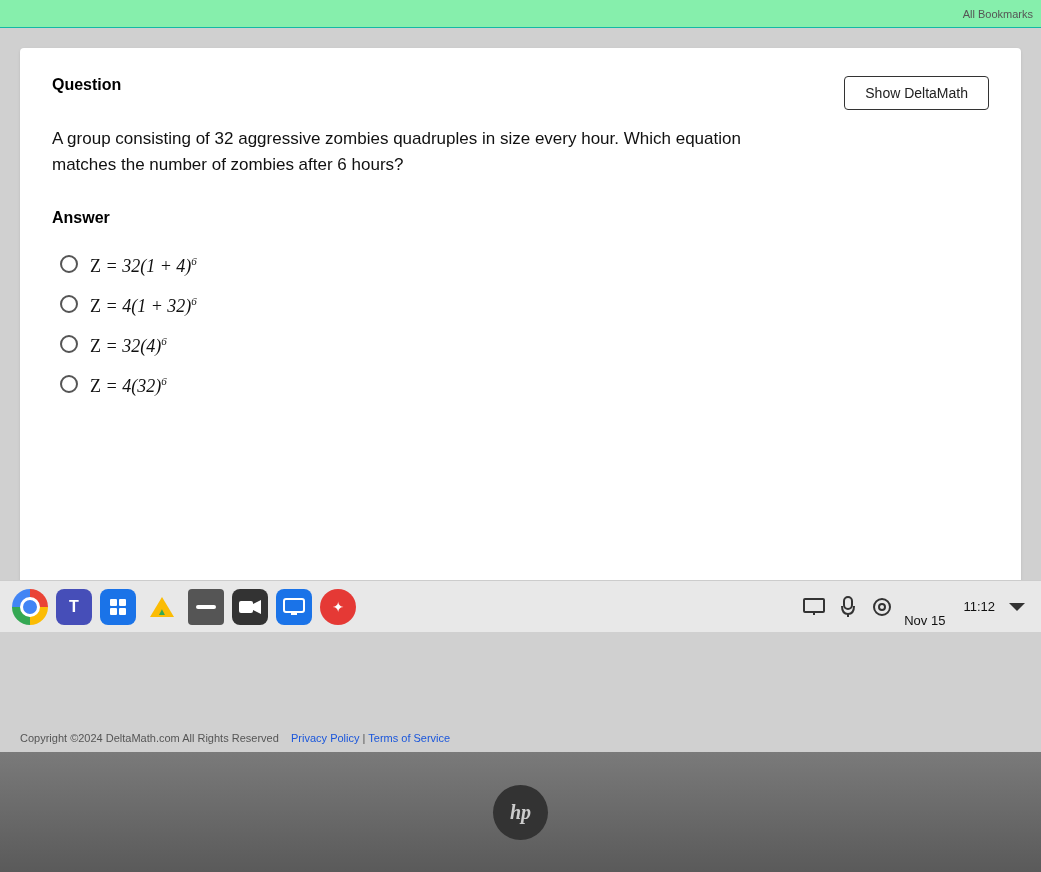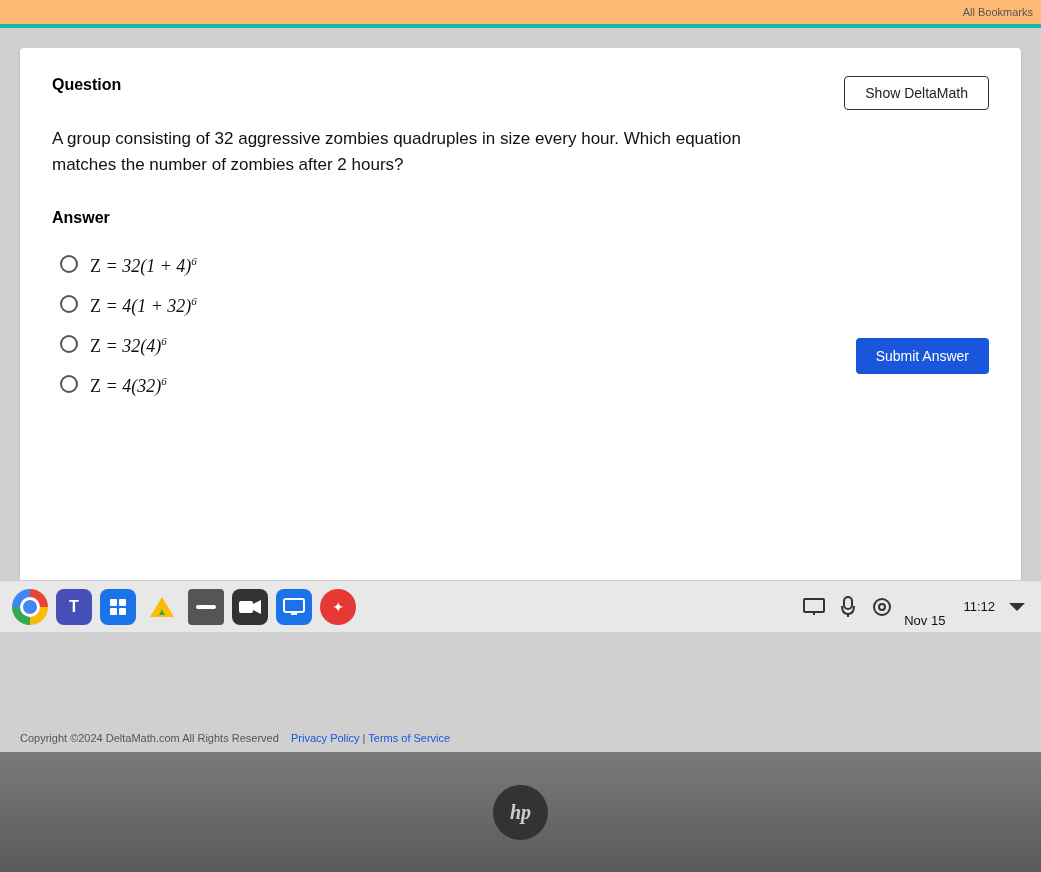--- a/index.html
+++ b/index.html
@@ -21,25 +21,25 @@
       right: 0;
       bottom: 120px;
       background: #e8e8e8;
       display: flex;
       flex-direction: column;
     }
 
     
     .browser-bar {
       height: 28px;
-      background: #fdba74;
+      background: #86efac;
       display: flex;
       align-items: center;
       padding: 0 8px;
-      border-bottom: 4px solid #14b8a6;
+      border-bottom: 1px solid #14b8a6;
     }
 
     .browser-bar-text {
       font-size: 11px;
       color: #555;
       margin-left: auto;
     }
 
     
     .content-area {
@@ -296,21 +296,21 @@
 
     <div class="question-card">
 
       <div class="question-header">
         <span class="question-label">Question</span>
         <button class="show-examples-btn">Show DeltaMath</button>
       </div>
 
       <div class="question-text">
         <span>A group consisting of 32 aggressive zombies quadruples in size every hour. Which equation</span><br>
-        <span>matches the number of zombies after 2 hours?</span>
+        <span>matches the number of zombies after 6 hours?</span>
       </div>
 
       <div class="answer-section">
         <div class="answer-label">Answer</div>
 
         <div class="answer-options">
 
           <label class="answer-option">
             <div class="radio-circle"></div>
             <span class="math">
@@ -335,21 +335,20 @@
           <label class="answer-option">
             <div class="radio-circle"></div>
             <span class="math">
               <span class="math-normal">Z</span> = 4(32)<sup>6</sup>
             </span>
           </label>
 
         </div>
       </div>
 
-      <button class="submit-btn">Submit Answer</button>
 
     </div>
 
     <div class="footer-text">
       <span>Copyright ©2024 DeltaMath.com All Rights Reserved</span>
       &nbsp;&nbsp;
       <a class="footer-link" href="#">Privacy Policy</a>
       <span>|</span>
       <a class="footer-link" href="#">Terms of Service</a>
     </div>

